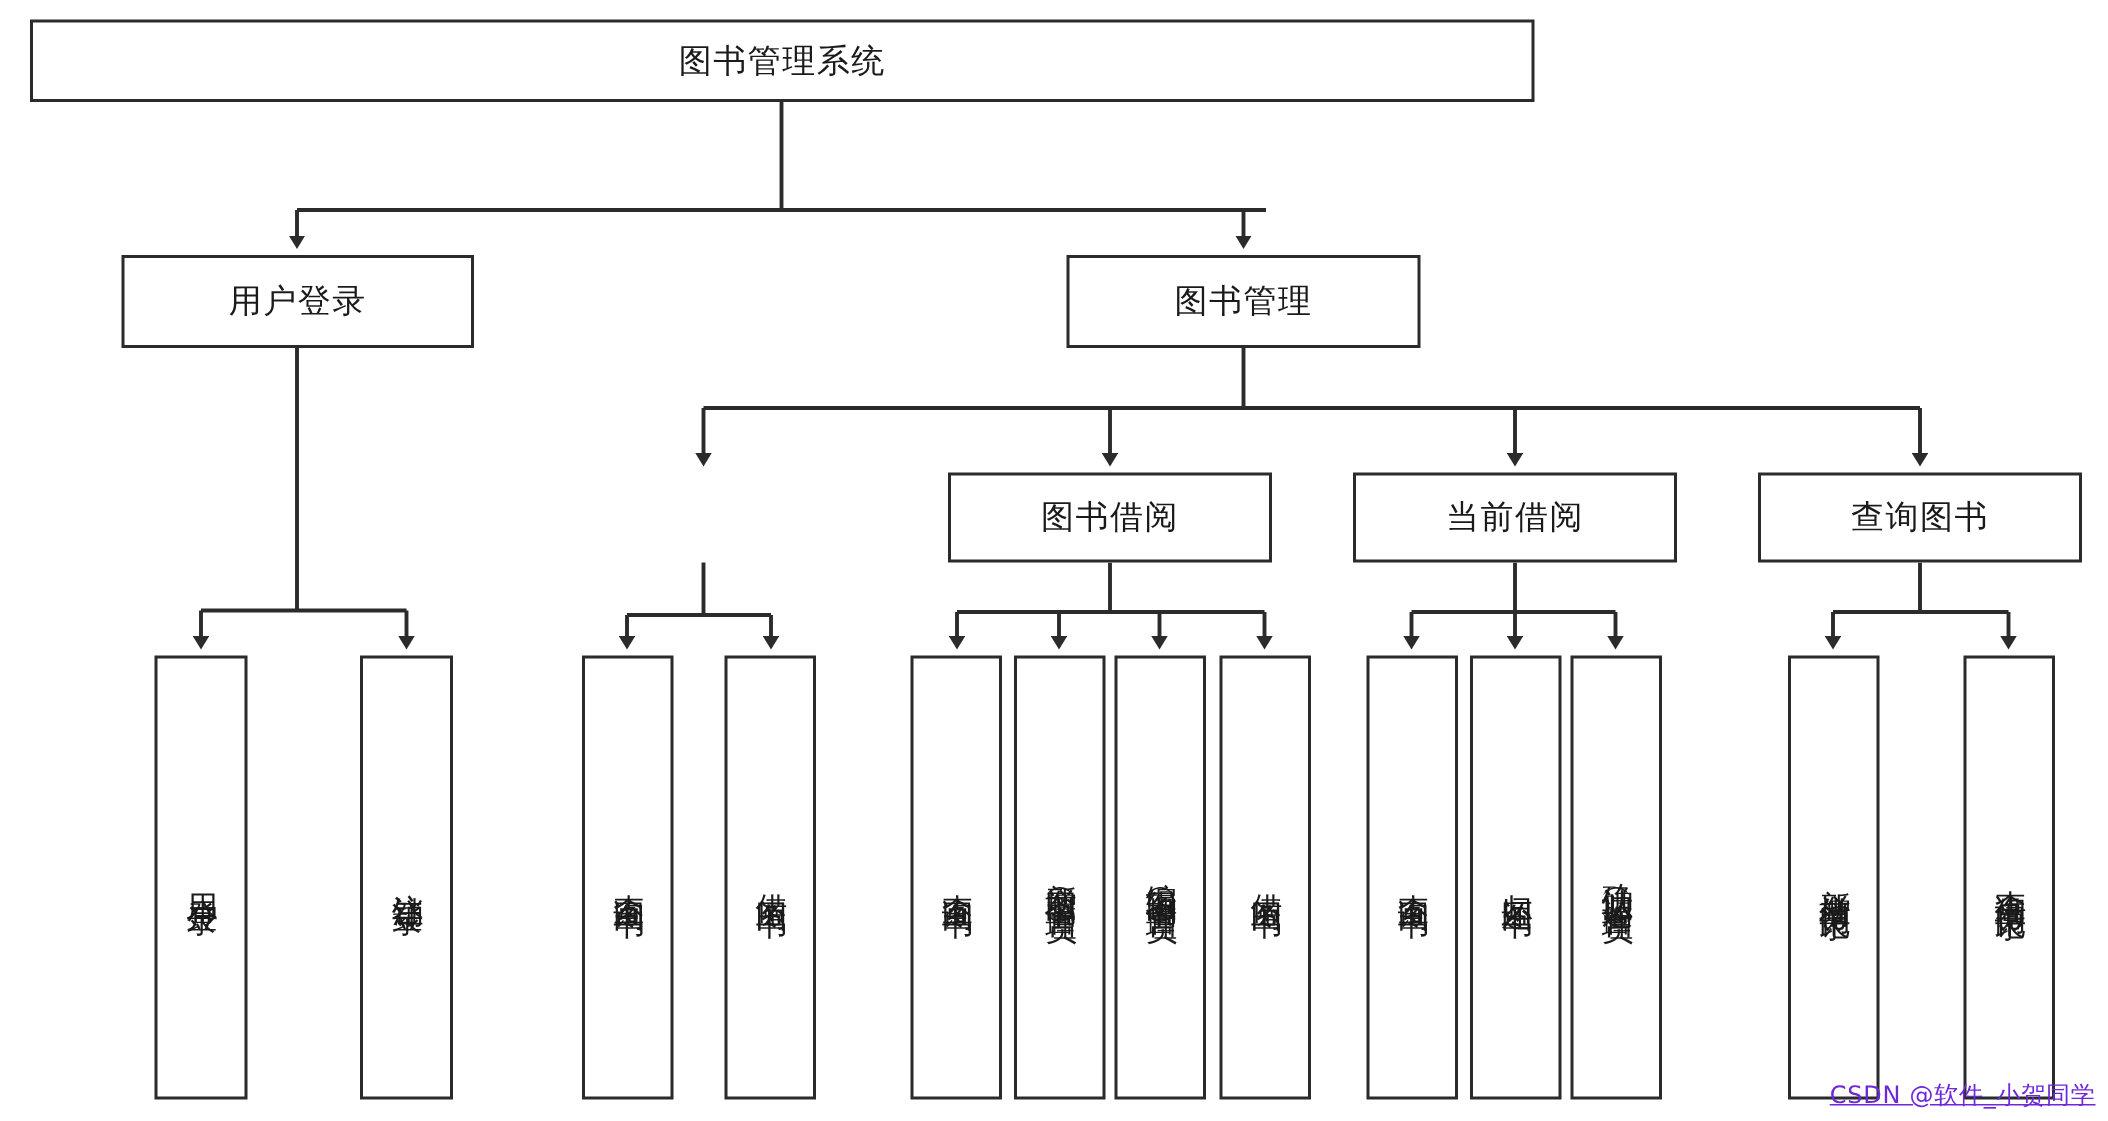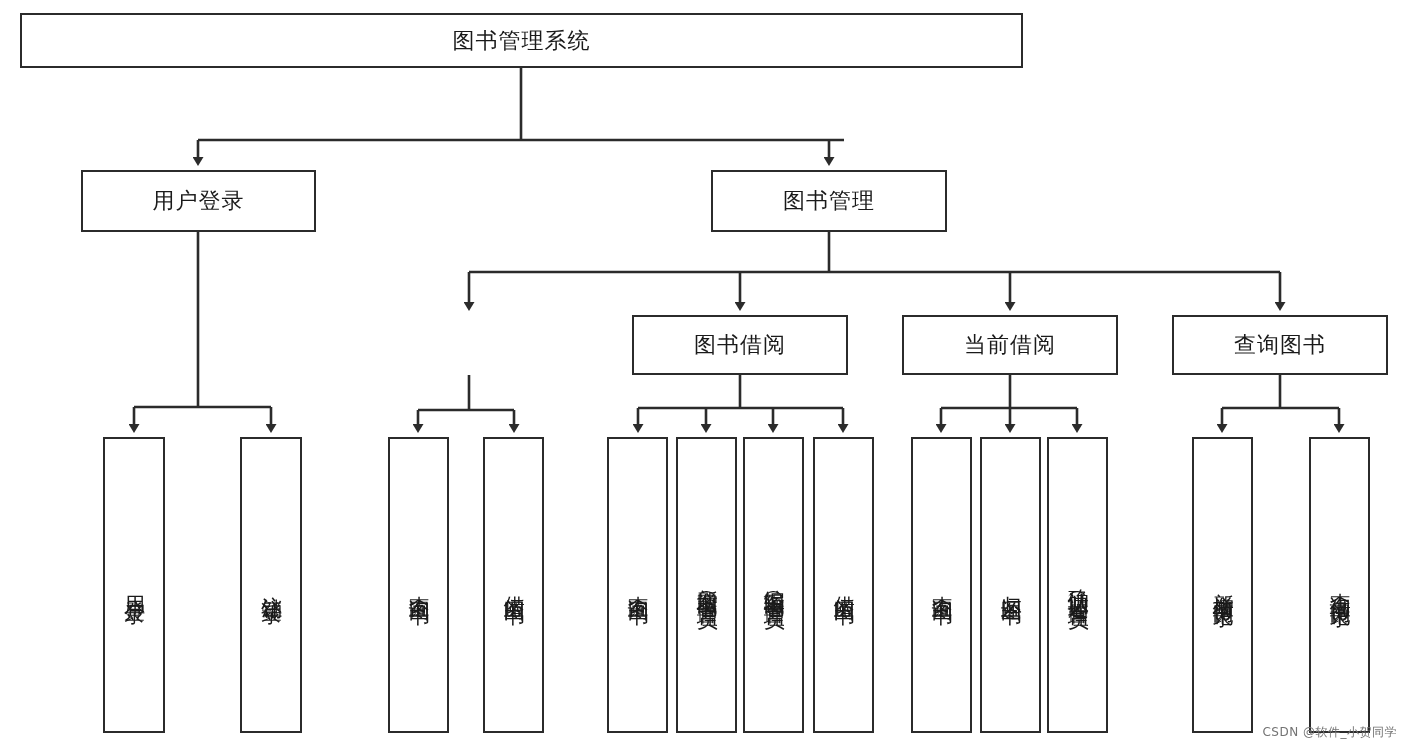--- a/index.html
+++ b/index.html
@@ -52,24 +52,25 @@
     white-space: nowrap;
     text-align: center;
   }
   .htext {
     white-space: nowrap;
   }
   #watermark {
     position: absolute;
     right: 8px;
     bottom: 6px;
-    font-size: 12px;
-    color: #737373;
+    font-size: 16px;
+    color: #6d28d9;
     white-space: nowrap;
     letter-spacing: 0.5px;
+    text-decoration: underline;
   }
 </style>
 </head>
 <body>
 
 <div id="canvas">
 
   <svg id="edges" viewBox="0 0 1405 747">
     <defs>
       <marker id="arrow" markerWidth="9" markerHeight="11" refX="1" refY="5.5" orient="auto" markerUnits="userSpaceOnUse">

